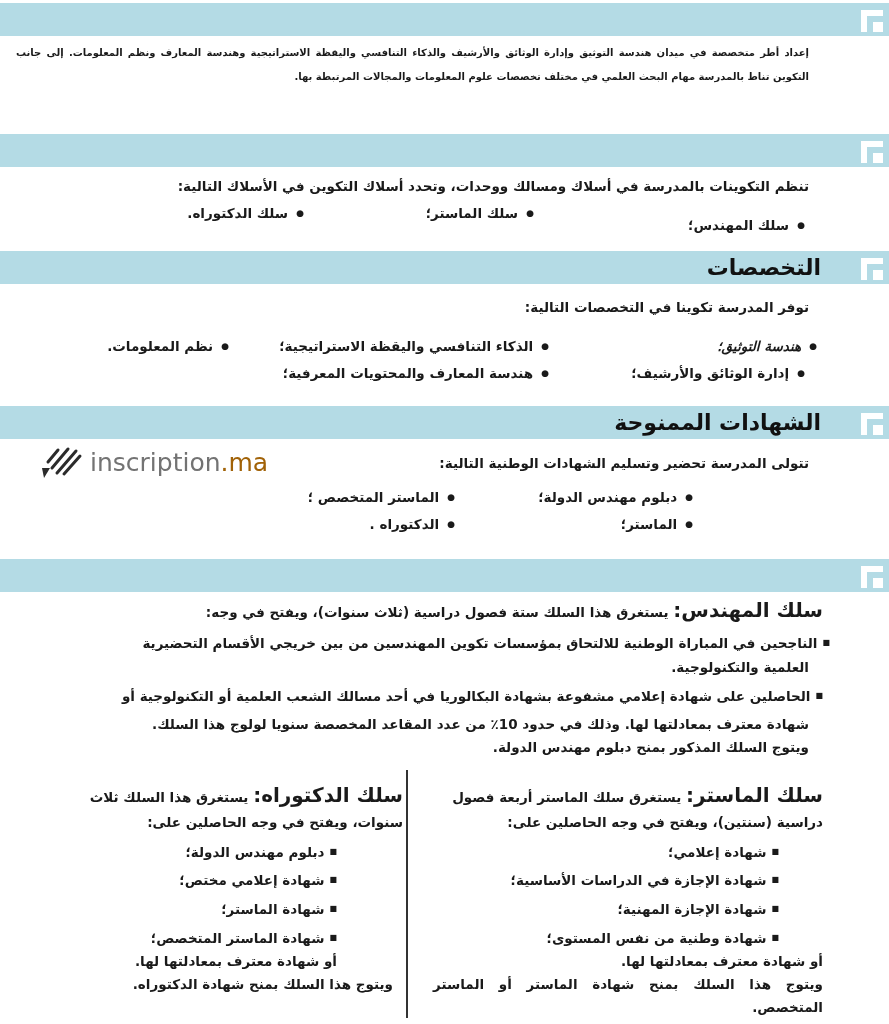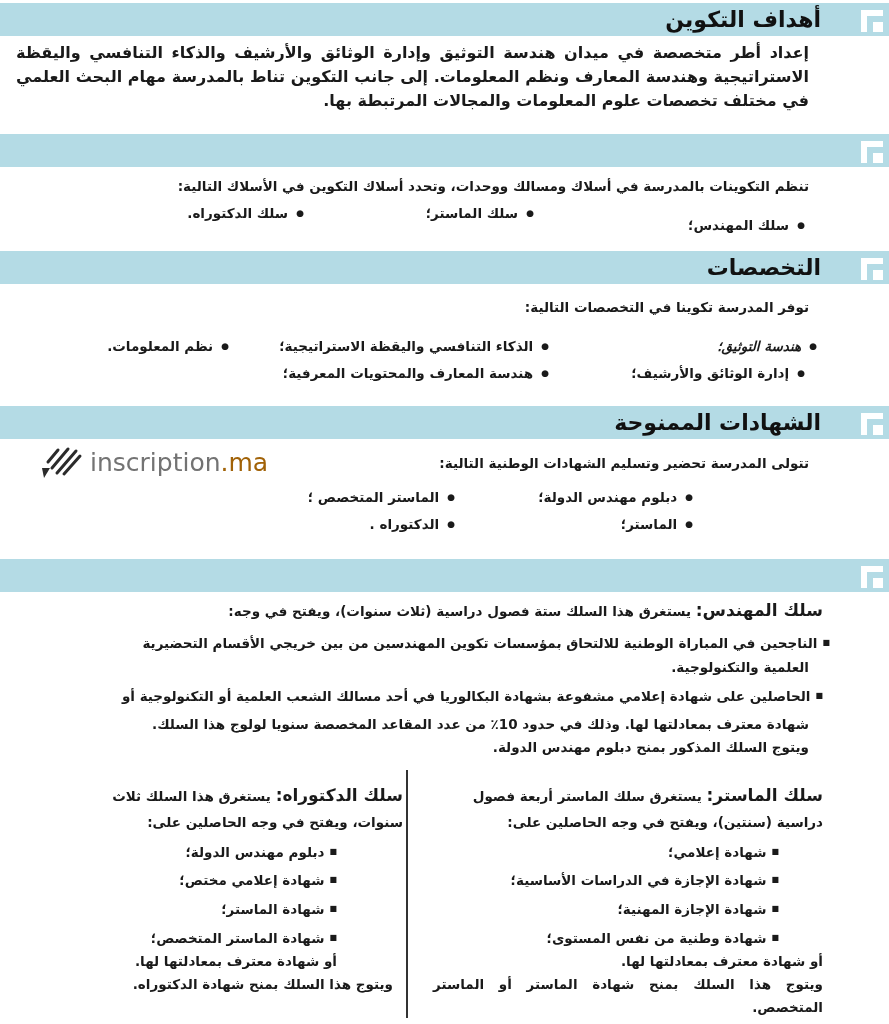--- a/index.html
+++ b/index.html
@@ -6,43 +6,42 @@
   body { width:889px; height:1024px; overflow:hidden; position:relative;
          font-family:"DejaVu Sans", sans-serif; color:#1a1a1a; direction:rtl; }
   .bar { position:absolute; left:0; width:889px; height:33px; background:#b4dbe5; }
   .bar .ttl { position:absolute; right:68px; top:0; height:33px; line-height:33px;
               font-size:22px; font-weight:bold; color:#111; white-space:nowrap; }
   .bar .ico { position:absolute; right:6px; top:7px; width:22px; height:22px; }
   .bar .ico .a { position:absolute; right:0; top:0; width:22px; height:6px; background:#fff; }
   .bar .ico .b { position:absolute; left:0; top:0; width:6px; height:22px; background:#fff; }
   .bar .ico .c { position:absolute; right:0; bottom:0; width:10px; height:10px; background:#fff; }
   .txt { position:absolute; font-size:13.5px; font-weight:bold; line-height:23px; white-space:nowrap; }
-  .para { position:absolute; right:80px; left:16px; font-size:16px; font-weight:bold;
+  .para { position:absolute; right:80px; left:16px; font-size:10px; font-weight:bold;
           line-height:24px; text-align:justify; text-align-last:right; }
   .bul::before { content:"\25CF"; font-size:9px; margin-left:8px; vertical-align:2px; }
   .sq::before { content:"\25A0"; font-size:8px; margin-left:5px; vertical-align:3px; }
-  .big { font-size:17px; font-weight:bold; }
+  .big { font-size:20px; font-weight:bold; }
   .divider { position:absolute; left:406px; top:770px; width:2px; height:248px; background:#333; }
   .logo { position:absolute; left:40px; top:446px; height:34px; direction:ltr; }
   .logo .mark { position:absolute; left:0; top:0; width:44px; height:34px; }
   .logo .word { position:absolute; left:50px; top:0; font-family:"DejaVu Sans", sans-serif;
                 font-size:25px; line-height:34px; white-space:nowrap; }
   .logo .w1 { color:#737373; }
   .logo .w2 { color:#a16207; }
 </style>
 </head>
 <body>
 
 <div class="bar" style="top:3px;">
   <span class="ico">
       <i class="a"></i>
       <i class="b"></i>
       <i class="c"></i>
     </span>
-  <span class="ttl">أهداف التكوين</span>
 </div>
 <div class="para" style="top:41px;">إعداد أطر متخصصة في ميدان هندسة التوثيق وإدارة الوثائق والأرشيف والذكاء التنافسي واليقظة الاستراتيجية وهندسة المعارف ونظم المعلومات. إلى جانب التكوين تناط بالمدرسة مهام البحث العلمي في مختلف تخصصات علوم المعلومات والمجالات المرتبطة بها.</div>
 
 <div class="bar" style="top:134px;">
   <span class="ico">
       <i class="a"></i>
       <i class="b"></i>
       <i class="c"></i>
     </span>
 </div>

